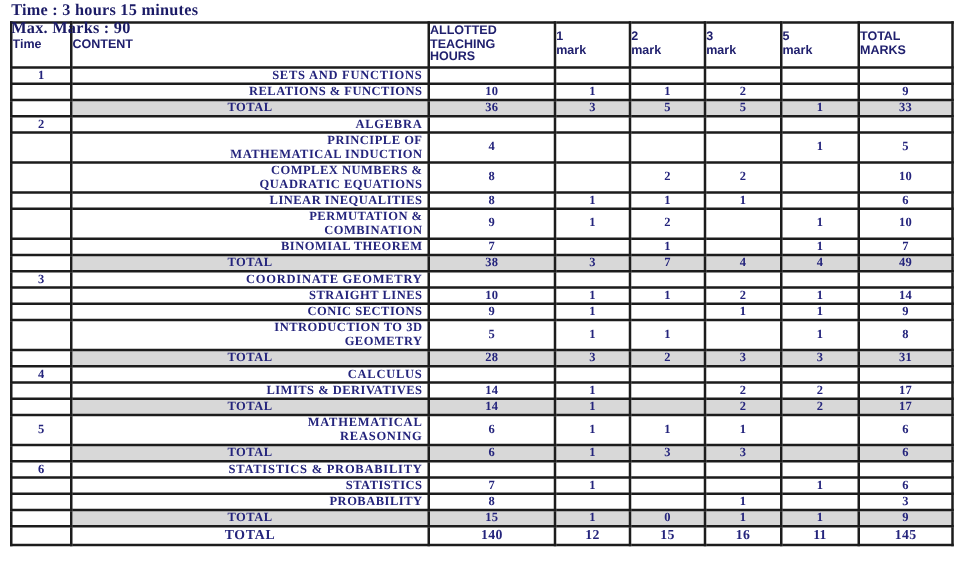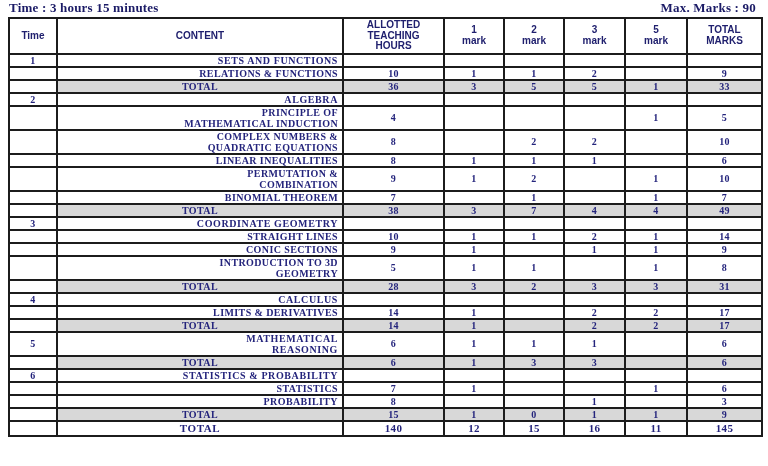--- a/index.html
+++ b/index.html
@@ -2,21 +2,21 @@
 <html><head>
 <meta charset="utf-8">
 <style>
   html,body{margin:0;padding:0;}
   body{
     width:768px;height:466px;background:#ffffff;overflow:hidden;position:relative;
     font-family:"Liberation Serif", serif;
   }
   .topline{
     display:flex;justify-content:space-between;align-items:flex-start;
-    padding:1px 12px 0 9px;height:16px;
+    padding:1px 12px 0 9px;height:16px;flex-direction:column;
   }
   .topline span{
     font:bold 13px/14px "Liberation Serif", serif;
     color:#1b1b66;letter-spacing:0.2px;
   }
   table{
     border-collapse:collapse;table-layout:fixed;
     margin:0 0 0 8px;width:753px;
   }
   col.c-unit{width:48px;}  col.c-content{width:286px;} col.c-hours{width:101px;}
@@ -25,21 +25,21 @@
   th,td{
     border:2px solid #1c1c1c;
     color:#24247c;
     overflow:hidden;
     padding:0;
     height:11px;
     vertical-align:middle;
   }
   th{
     font:bold 10px/10.5px "Liberation Sans", sans-serif;
-    text-align:center;white-space:pre-line;padding:1px 0;
+    text-align:left;white-space:pre-line;padding:1px 0;
     color:#20206e;
   }
   td.content{
     font:bold 10px/11px "Liberation Serif", serif;
     text-align:right;padding:0 4px;white-space:pre-line;letter-spacing:0.4px;
   }
   td.num{
     font:bold 10px/11px "Liberation Serif", serif;
     text-align:center;letter-spacing:0.3px;
   }

